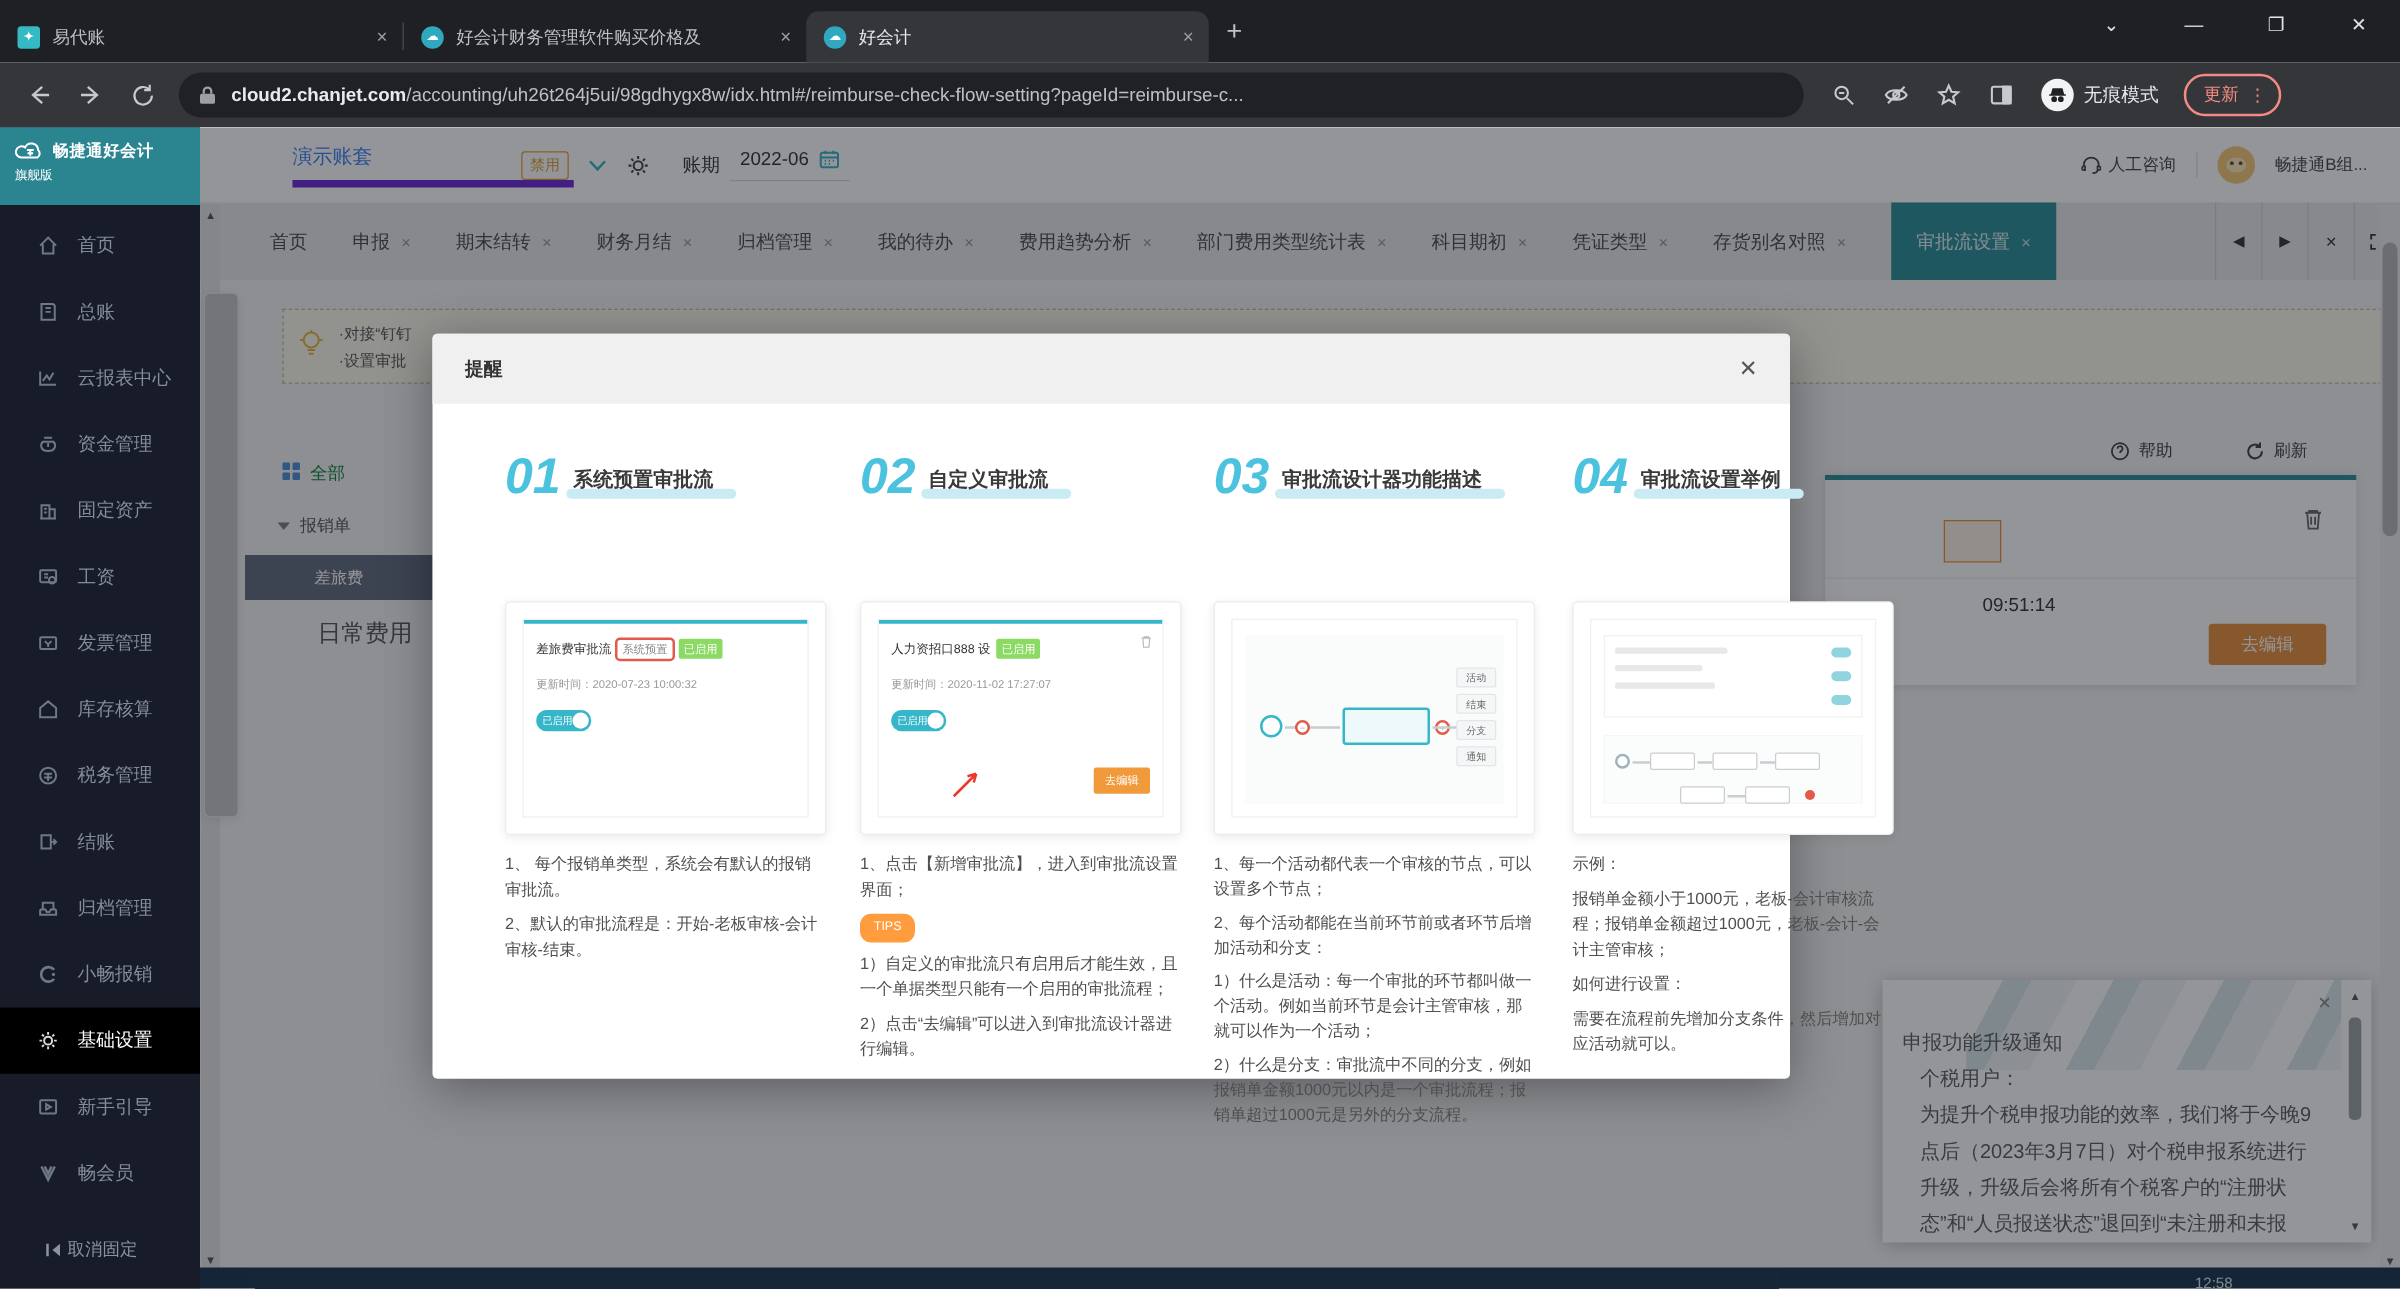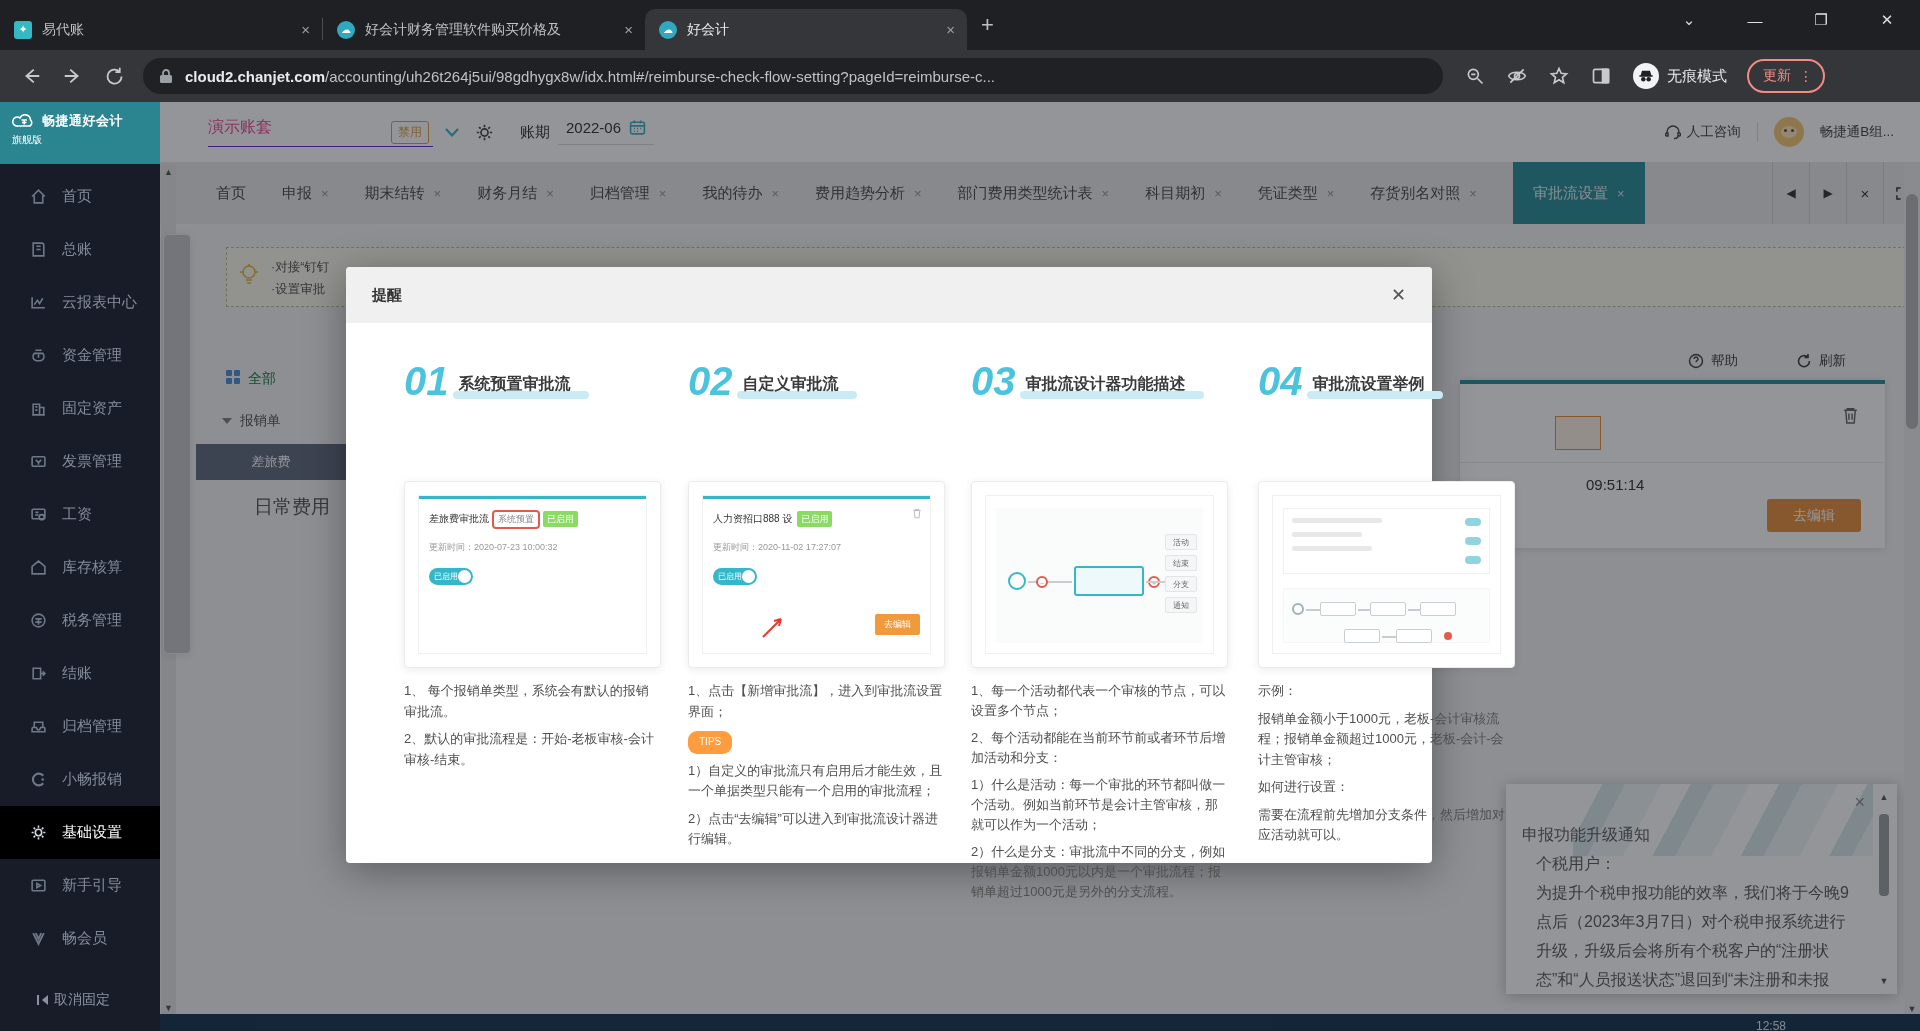--- a/index.html
+++ b/index.html
@@ -42,21 +42,21 @@
   .smenu { padding-top:6px; }
   .sitem { height:53px; display:flex; align-items:center; padding-left:30px; gap:15px; color:#848c9a; font-size:15px; }
   .sitem svg { color:#6f7887; flex:none; }
   .sitem.active { background:#000000; color:#fff; }
   .sitem.active svg { color:#d5dae2; }
   .unpin { position:absolute; left:36px; bottom:22px; display:flex; align-items:center; gap:4px; color:#8b93a1; font-size:14px; }
 
   
   .main { position:absolute; left:160px; top:102px; width:1760px; height:929px; background:#f3f4f6; overflow:hidden; }
   .appheader { position:absolute; left:0; top:0; width:100%; height:60px; background:#fff; display:flex; align-items:center; }
-  .acct { margin-left:48px; width:225px; border-bottom:1px solid #6d28d9; padding-bottom:8px; font-size:16px; color:#ec4899; }
+  .acct { margin-left:74px; width:225px; border-bottom:6px solid #6d28d9; padding-bottom:8px; font-size:16px; color:#3b82f6; }
   .statuschip { margin-left:-42px; border:1px solid #dd9f3e; color:#dd9f3e; font-size:12px; padding:2px 6px; border-radius:3px; background:#fff; }
   .hgap { margin-left:16px; }
   .periodlbl { font-size:15px; color:#333; margin-left:26px; }
   .periodval { font-size:15px; color:#333; border-bottom:1px solid #d9d9d9; padding:0 8px 8px 8px; margin-left:8px; display:flex; gap:8px; align-items:center; }
   .hdr-right { position:absolute; right:26px; top:0; height:60px; display:flex; align-items:center; gap:16px; }
   .hlink { display:flex; align-items:center; gap:6px; color:#444; font-size:13.5px; }
   .vdiv { width:1px; height:20px; background:#ddd; }
   .avatar { width:30px; height:30px; border-radius:50%; background:#f6c877; position:relative; overflow:hidden; }
   .avatar::after { content:""; position:absolute; left:7px; top:9px; width:16px; height:12px; border-radius:50%; background:#fde8c2; }
   .avatar::before { content:""; position:absolute; left:10px; top:12px; width:3px; height:3px; border-radius:50%; background:#6b4b1f; box-shadow:7px 0 0 #6b4b1f; z-index:1; }
@@ -295,32 +295,32 @@
         <span>资金管理</span>
       </div>
       <div class="sitem">
         <svg width="17" height="17" viewBox="0 0 16 16" fill="none" stroke="currentColor" stroke-width="1.5">
             <path d="M3 14 V4 H9 V14 M9 7 H13 V14 M2 14 H14 M5 6.5 H7 M5 9.5 H7"></path>
           </svg>
         <span>固定资产</span>
       </div>
       <div class="sitem">
         <svg width="17" height="17" viewBox="0 0 16 16" fill="none" stroke="currentColor" stroke-width="1.5">
-            <rect x="2" y="3.5" width="12" height="9" rx="1"></rect>
-            <path d="M5.5 6.5 L8 9 L10.5 6.5 M8 9 V11"></path>
-          </svg>
-        <span>发票管理</span>
-      </div>
-      <div class="sitem">
-        <svg width="17" height="17" viewBox="0 0 16 16" fill="none" stroke="currentColor" stroke-width="1.5">
             <rect x="2" y="3" width="12" height="9" rx="1"></rect>
             <path d="M5 6 H8 M5 8.5 H8"></path>
             <circle cx="11" cy="10.5" r="2.4"></circle>
           </svg>
         <span>工资</span>
+      </div>
+      <div class="sitem">
+        <svg width="17" height="17" viewBox="0 0 16 16" fill="none" stroke="currentColor" stroke-width="1.5">
+            <rect x="2" y="3.5" width="12" height="9" rx="1"></rect>
+            <path d="M5.5 6.5 L8 9 L10.5 6.5 M8 9 V11"></path>
+          </svg>
+        <span>发票管理</span>
       </div>
       <div class="sitem">
         <svg width="17" height="17" viewBox="0 0 16 16" fill="none" stroke="currentColor" stroke-width="1.5">
             <path d="M2 7 L8 2 L14 7 V14 H2 Z M5 10 H5.01 M7 10 H7.01 M5 12 H5.01 M7 12 H7.01"></path>
           </svg>
         <span>库存核算</span>
       </div>
       <div class="sitem">
         <svg width="17" height="17" viewBox="0 0 16 16" fill="none" stroke="currentColor" stroke-width="1.5">
             <circle cx="8" cy="8" r="6"></circle>

